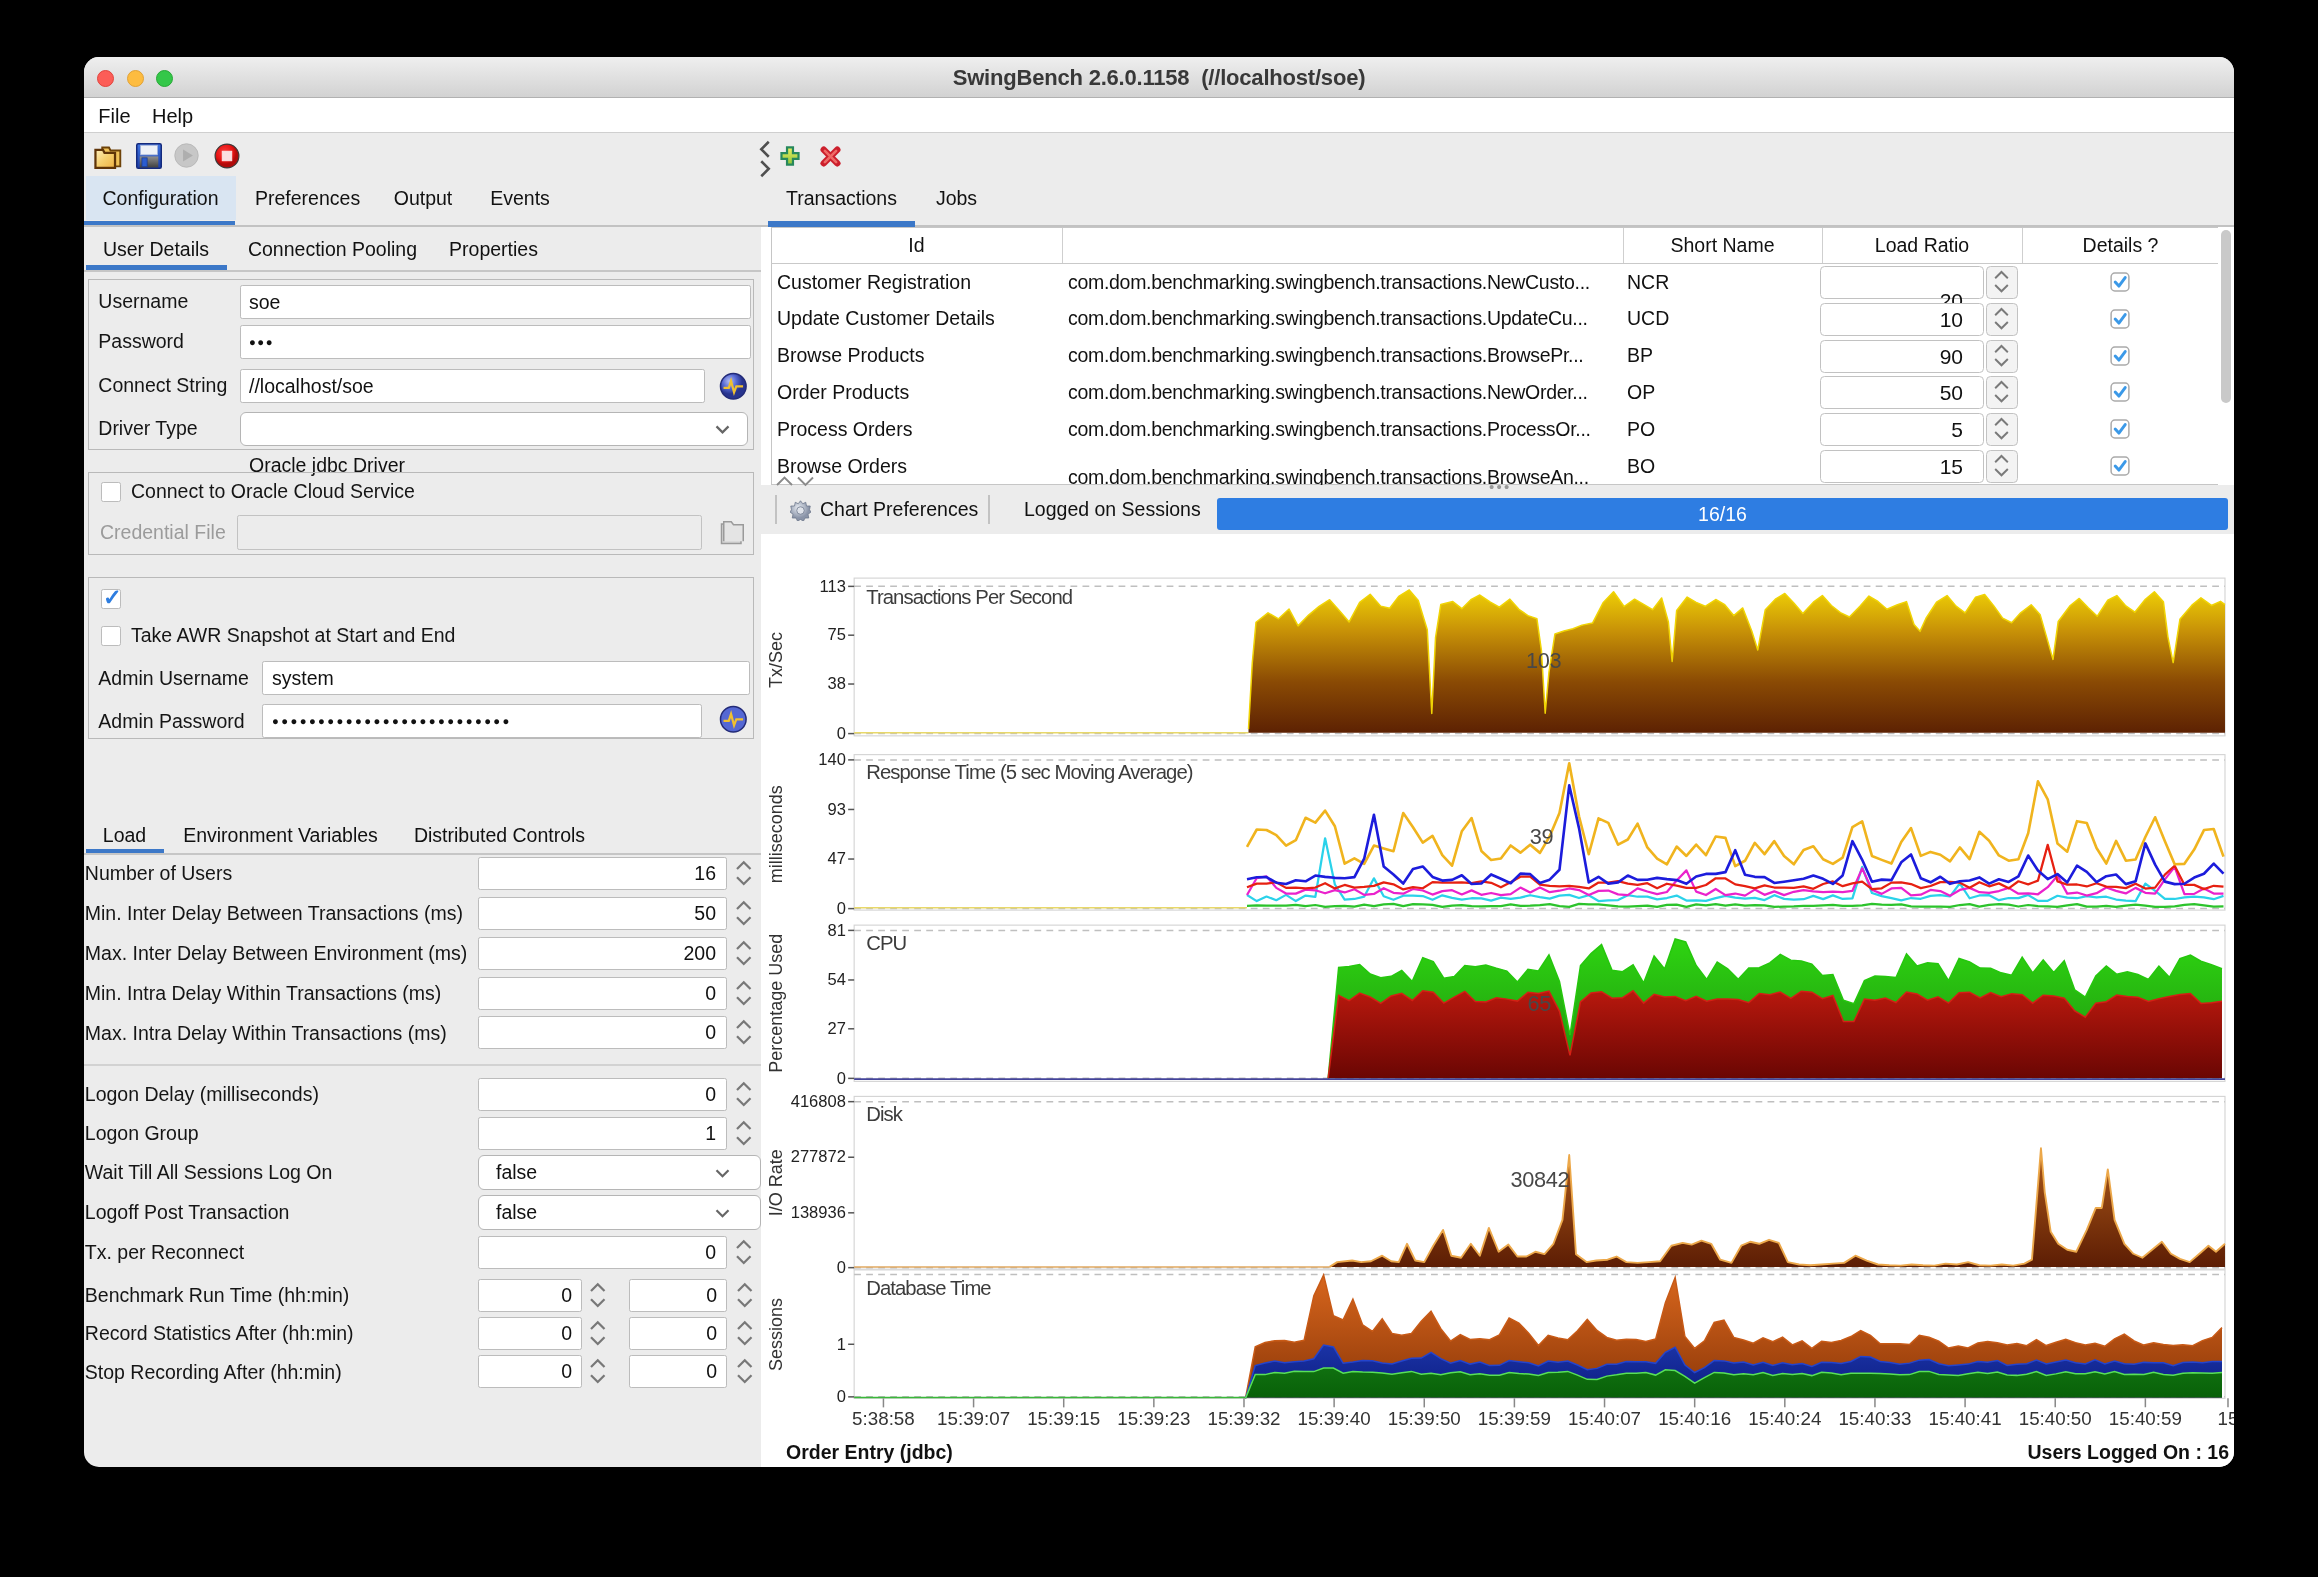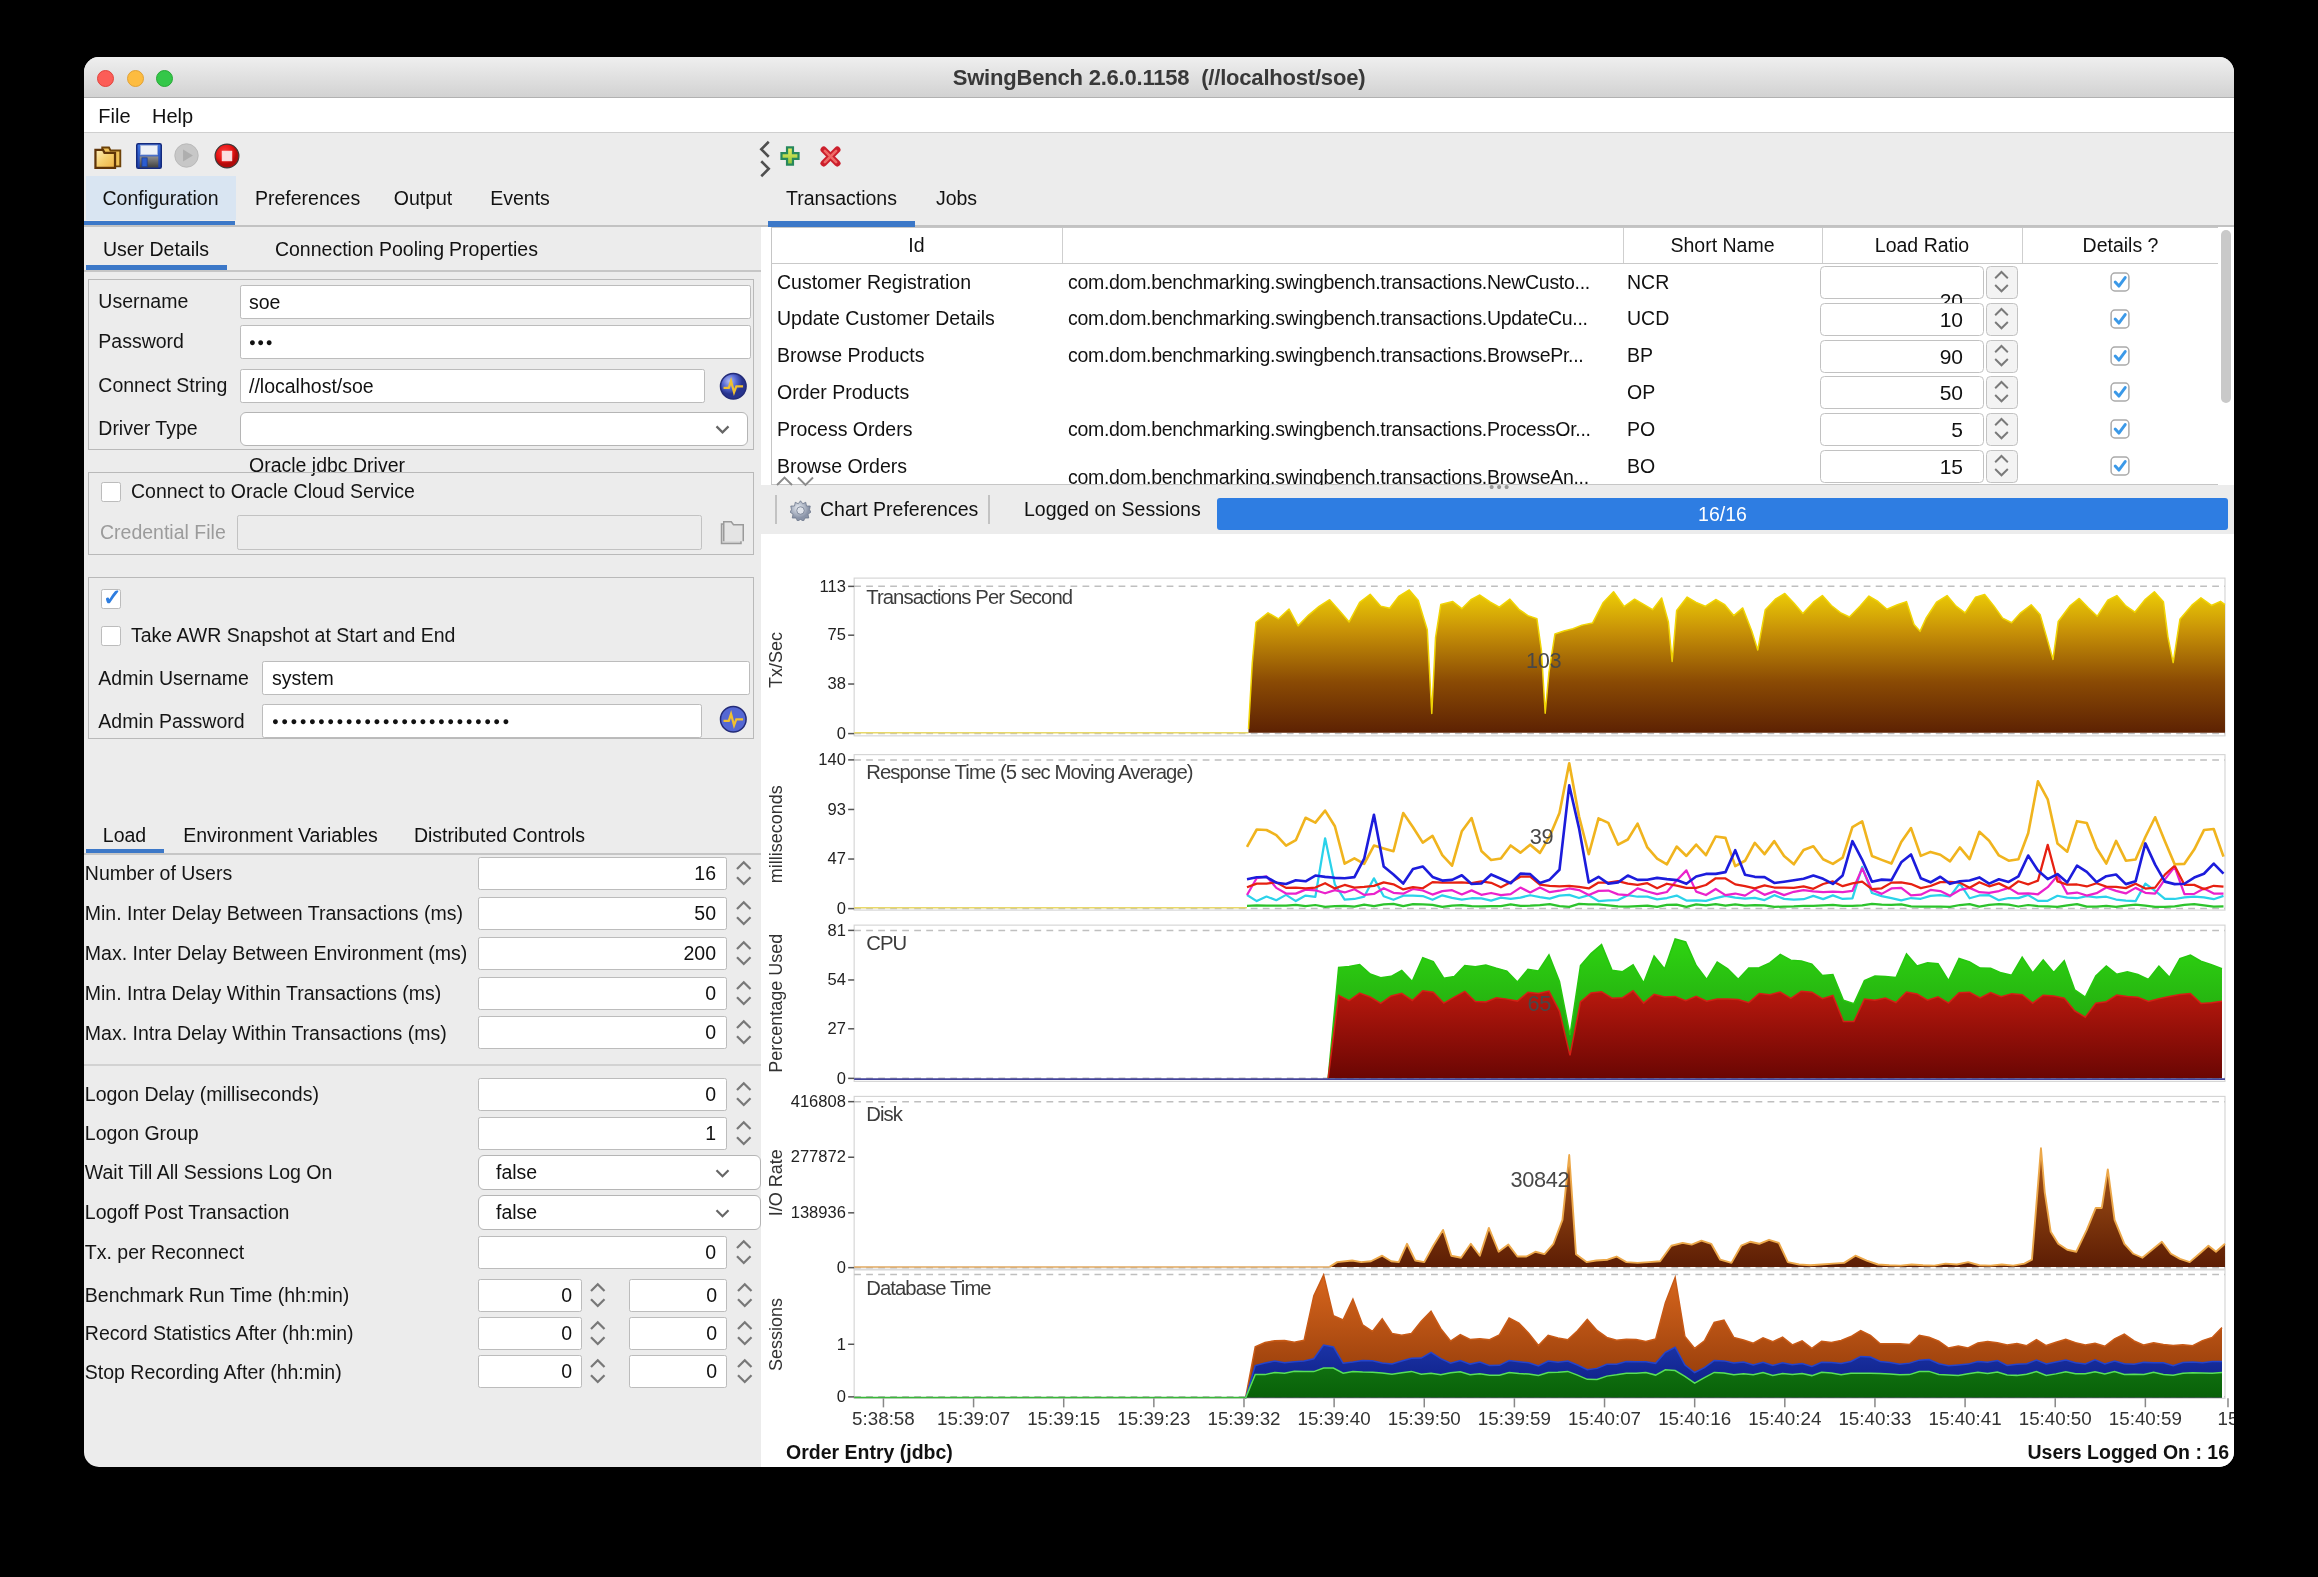--- a/index.html
+++ b/index.html
@@ -94,21 +94,21 @@
 <div style="left:1.5px;top:119px;width:150px;height:44px;line-height:44px;text-align:center;"><span class="tabtxt">Configuration</span></div>
 <div style="left:171px;top:119px;width:100px;height:44px;line-height:44px;text-align:center;"><span class="tabtxt">Preferences</span></div>
 <div style="left:299px;top:119px;width:80px;height:44px;line-height:44px;text-align:center;"><span class="tabtxt">Output</span></div>
 <div style="left:400px;top:119px;width:72px;height:44px;line-height:44px;text-align:center;"><span class="tabtxt">Events</span></div>
 <div style="left:0px;top:168px;width:2150px;height:1.5px;background:#c2c2c2;"></div>
 <div style="left:684px;top:119px;width:147px;height:44px;line-height:44px;text-align:center;"><span class="tabtxt">Transactions</span></div>
 <div style="left:684px;top:164px;width:147px;height:6px;background:#3c78c8;"></div>
 <div style="left:846px;top:119px;width:53px;height:44px;line-height:44px;text-align:center;"><span class="tabtxt">Jobs</span></div>
 <div style="left:1.5px;top:170px;width:141px;height:44px;line-height:44px;text-align:center;"><span class="tabtxt">User Details</span></div>
 <div style="left:1.5px;top:208px;width:141px;height:6px;background:#3c78c8;"></div>
-<div style="left:162px;top:170px;width:173px;height:44px;line-height:44px;text-align:center;margin-left:27px;"><span class="tabtxt">Connection Pooling</span></div>
+<div style="left:162px;top:170px;width:173px;height:44px;line-height:44px;text-align:center;"><span class="tabtxt">Connection Pooling</span></div>
 <div style="left:362px;top:170px;width:95px;height:44px;line-height:44px;text-align:center;"><span class="tabtxt">Properties</span></div>
 <div style="left:0px;top:213px;width:677px;height:1.5px;background:#c6c6c6;"></div>
 <div style="left:3.8px;top:222px;width:666px;height:171px;border:1.5px solid #b9b9b9;"></div>
 <div style="left:14.3px;top:228px;width:135px;height:33px;line-height:33px;"><span class="lbl">Username</span></div>
 <div class="inp" style="left:156px;top:228px;width:511px;height:34px;"></div>
 <div style="left:165px;top:228px;width:421px;height:34px;line-height:34px;font-size:19.5px;color:#111;">soe</div>
 <div style="left:14.3px;top:268px;width:135px;height:33px;line-height:33px;"><span class="lbl">Password</span></div>
 <div class="inp" style="left:156px;top:268px;width:511px;height:34px;"></div>
 <div style="left:165px;top:268px;width:421px;height:34px;line-height:35px;font-size:11.3px;letter-spacing:1.5px;color:#111;">●●●</div>
 <div style="left:14.3px;top:312px;width:165px;height:33px;line-height:33px;"><span class="lbl">Connect String</span></div>
@@ -383,20 +383,21 @@
         <g fill="none" stroke="#7a7a7a" stroke-width="2.6">
 <path d="M11 15 L19.5 6.5 L28 15"></path>
           <path d="M11 24 L19.5 32.5 L28 24"></path>
         </g>
       </svg></div>
 <div style="left:2026px;top:289px;width:20px;height:20px;"><svg width="20" height="20" viewBox="0 0 27 27">
         <rect x="1.5" y="1.5" width="24" height="24" rx="5" fill="#fff" stroke="#aaa" stroke-width="2"></rect>
 <path d="M7 13.5 L12 19 L20.5 7.5" fill="none" stroke="#3b99e8" stroke-width="4" stroke-linecap="round" stroke-linejoin="round"></path>
       </svg></div>
 <div style="left:693px;top:317px;width:286px;height:37px;line-height:37px;"><span class="ctxt">Order Products</span></div>
+<div style="left:984px;top:317px;width:556px;height:37px;line-height:37px;"><span class="ctxt" style="letter-spacing:-0.3px;">com.dom.benchmarking.swingbench.transactions.NewOrder...</span></div>
 <div style="left:1543px;top:317px;width:75px;height:37px;line-height:37px;"><span class="ctxt">OP</span></div>
 <div style="left:1736px;top:319px;width:164px;height:33px;background:#fff;border:1.5px solid #c2c2c2;border-radius:4.5px;"></div>
 <div style="left:1736px;top:319px;width:143px;height:33px;line-height:33px;">
       <div class="num" style="position:static;font-size:21px;">50</div>
     </div>
 <div style="left:1902px;top:319px;width:32px;height:33px;background:#f3f3f3;border:1.5px solid #c2c2c2;border-radius:4.5px;"><svg width="29" height="30" viewBox="0 0 39 40">
         <g fill="none" stroke="#7a7a7a" stroke-width="2.6">
 <path d="M11 15 L19.5 6.5 L28 15"></path>
           <path d="M11 24 L19.5 32.5 L28 24"></path>
         </g>

